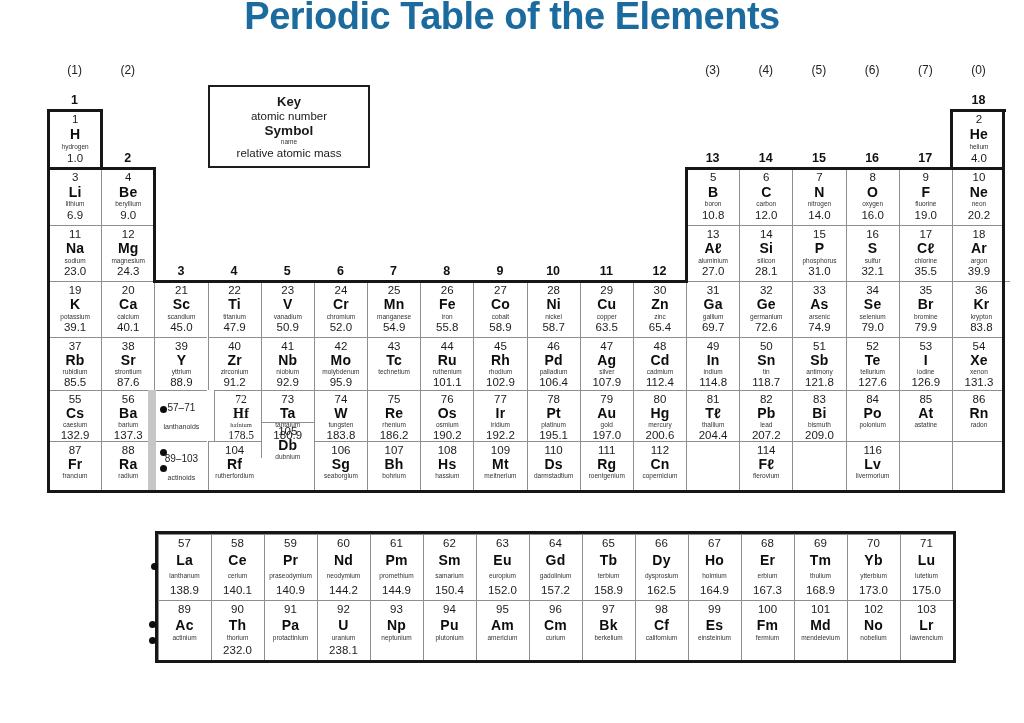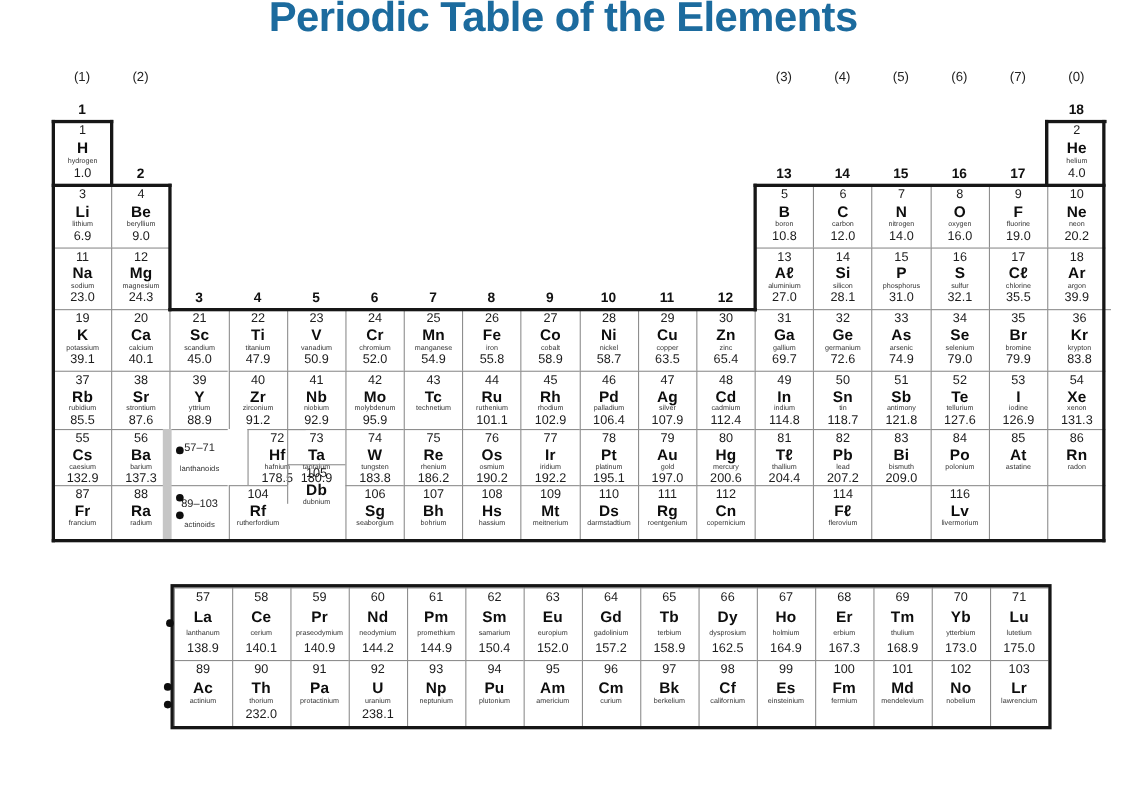--- a/index.html
+++ b/index.html
@@ -28,20 +28,27 @@
   .tline{position:absolute;background:#161616;z-index:3;}
   .strip{position:absolute;background:#c6c6c6;z-index:2;}
   .block-border{position:absolute;border:3px solid #161616;box-sizing:border-box;z-index:3;pointer-events:none;}
   .dot{position:absolute;width:7px;height:7px;border-radius:50%;background:#0d0d0d;z-index:4;}
 </style>
 </head>
 <body>
 
 <div id="page">
   <div class="title" style="color: rgb(28, 107, 158);">Periodic Table of the Elements</div>
+  <div class="key-box">
+    <div class="key-head">Key</div>
+    <div class="key-line">atomic number</div>
+    <div class="key-sym">Symbol</div>
+    <div class="key-name">name</div>
+    <div class="key-line">relative atomic mass</div>
+  </div>
   <div id="table-layer">
       <div class="gp" style="left: 74.585px; top: 64px;">(1)</div>
       <div class="gp" style="left: 127.755px; top: 64px;">(2)</div>
       <div class="gp" style="left: 712.625px; top: 64px;">(3)</div>
       <div class="gp" style="left: 765.795px; top: 64px;">(4)</div>
       <div class="gp" style="left: 818.965px; top: 64px;">(5)</div>
       <div class="gp" style="left: 872.135px; top: 64px;">(6)</div>
       <div class="gp" style="left: 925.305px; top: 64px;">(7)</div>
       <div class="gp" style="left: 978.475px; top: 64px;">(0)</div>
       <div class="gb" style="left: 74.585px; top: 93px;">1</div>
@@ -391,21 +398,21 @@
         <div class="sym">Cs</div>
         <div class="el-name">caesium</div>
         <div class="mass">132.9</div>
       </div>
       <div class="cell" style="left: 101.17px; top: 390px; width: 53.17px; height: 51px;">
         <div class="num">56</div>
         <div class="sym">Ba</div>
         <div class="el-name">barium</div>
         <div class="mass">137.3</div>
       </div>
-      <div class="cell" style="left: 225px; top: 390px; width: 53.17px; height: 51px;">
+      <div class="cell" style="left: 214px; top: 390px; width: 53.17px; height: 51px; font-family: Liberation Serif, serif;">
         <div class="num">72</div>
         <div class="sym">Hf</div>
         <div class="el-name">hafnium</div>
         <div class="mass">178.5</div>
       </div>
       <div class="cell" style="left: 260.68px; top: 390px; width: 53.17px; height: 51px;">
         <div class="num">73</div>
         <div class="sym">Ta</div>
         <div class="el-name">tantalum</div>
         <div class="mass">180.9</div>

